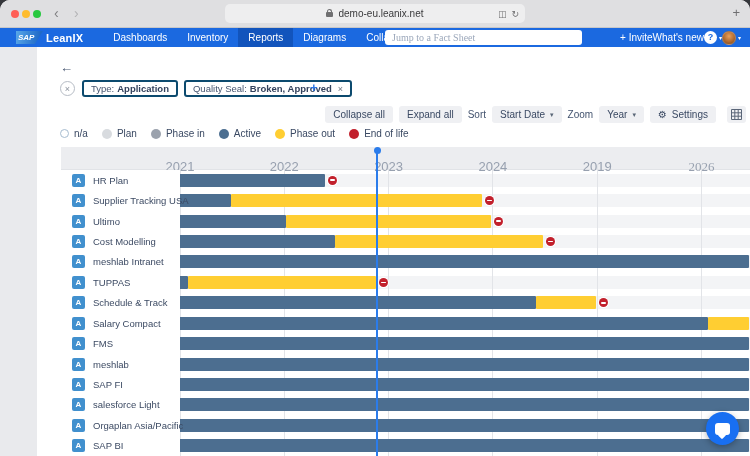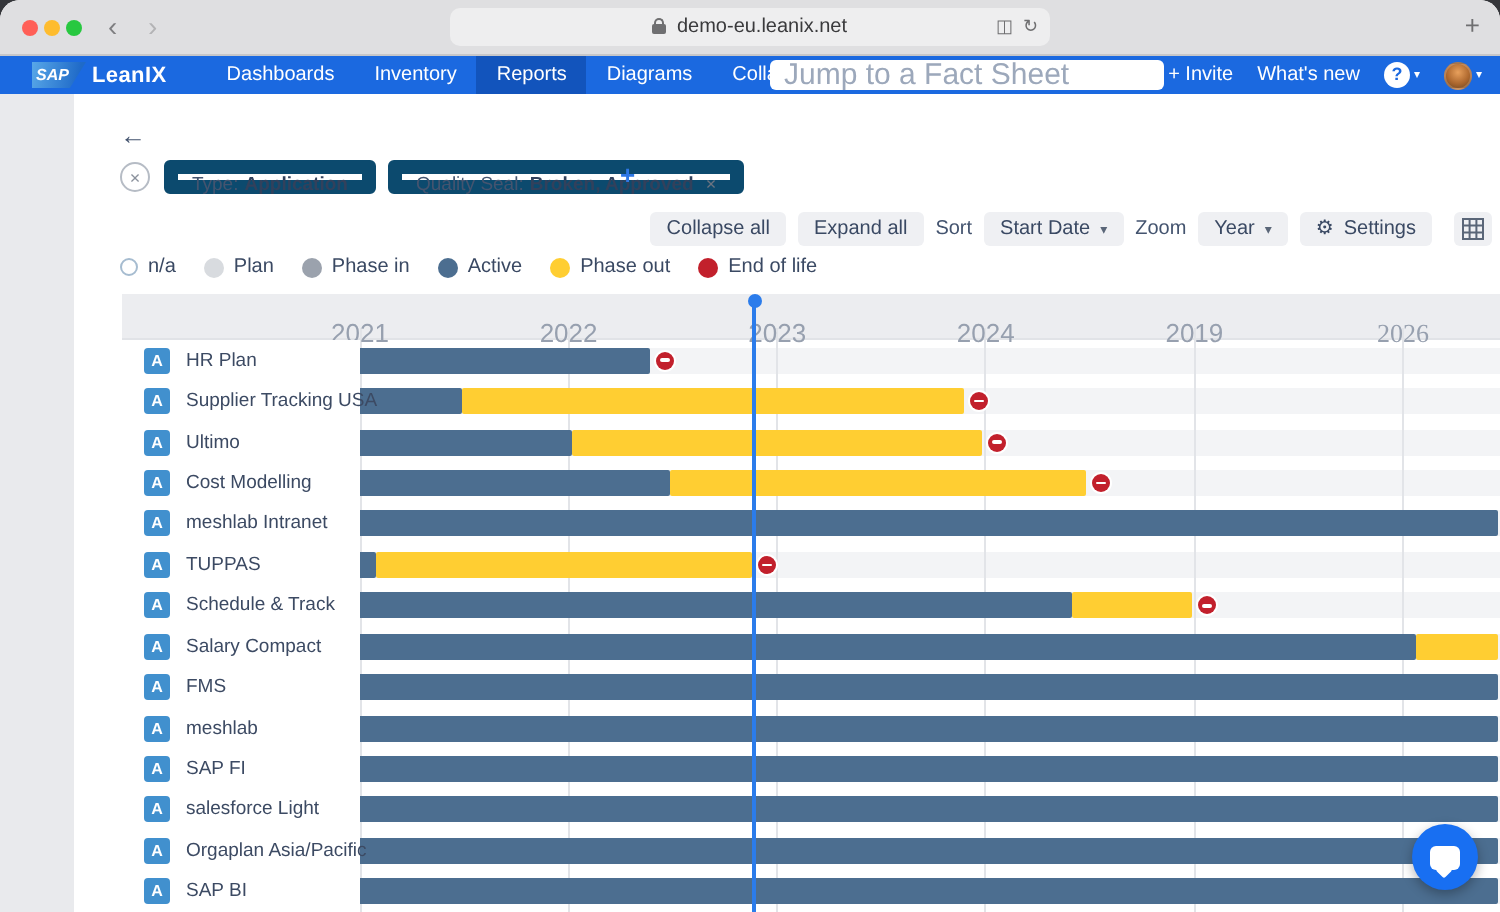--- a/index.html
+++ b/index.html
@@ -17,43 +17,43 @@
   .chrome-plus{position:absolute;right:10px;top:5px;font-size:13px;color:#6f6f71;}
 
   
   .topnav{position:absolute;top:28px;left:0;right:0;height:19px;background:#1b69e0;display:flex;align-items:center;}
   .brand{display:flex;align-items:center;margin-left:16px;}
   .sap-shape{width:27px;height:13px;background:linear-gradient(100deg,#58a7e8 0%,#1f6ac8 85%);clip-path:polygon(0 0,100% 0,70% 100%,0 100%);color:#fff;font-size:8px;font-weight:bold;font-style:italic;line-height:13px;padding-left:2px;}
   .brand-name{color:#fff;font-size:11px;font-weight:bold;margin-left:3px;letter-spacing:.2px;}
   .nav-items{display:flex;margin-left:20px;height:100%;}
   .nav-item{color:#fff;font-size:10px;padding:0 10px;display:flex;align-items:center;height:100%;cursor:pointer;}
   .nav-item.active{background:#1254bc;}
-  .nav-search{position:absolute;left:385px;top:2px;width:197px;height:15px;border:none;border-radius:3px;font-size:15px;padding:0 7px;color:#333;outline:none;font-family:Liberation Sans, sans-serif;}
+  .nav-search{position:absolute;left:385px;top:2px;width:197px;height:15px;border:none;border-radius:3px;font-size:10px;padding:0 7px;color:#333;outline:none;font-family:Liberation Serif, serif;}
   .nav-search::placeholder{color:#9ca8bb;}
-  .nav-right{position:absolute;right:9px;top:0;height:100%;display:flex;align-items:center;gap:12px;}
+  .nav-right{position:absolute;right:9px;top:0;height:100%;display:flex;align-items:center;gap:0;}
   .nav-link{color:#fff;font-size:10px;white-space:nowrap;}
   .help-wrap,.avatar-wrap{display:flex;align-items:center;gap:2px;}
   .help-circle{width:13px;height:13px;border-radius:50%;background:#fff;color:#1b69e0;font-size:9px;font-weight:bold;text-align:center;line-height:13px;}
   .avatar{width:14px;height:14px;border-radius:50%;background:radial-gradient(circle at 50% 35%,#e8a05c 0%,#b06a30 55%,#6e421c 100%);border:1px solid #f4f7fb33;}
   .mini-caret{color:#fff;font-size:6px;}
 
   
   .content{position:absolute;top:47px;left:0;right:0;bottom:0;background:#fff;}
   .rail{position:absolute;left:0;top:0;width:37px;height:100%;background:#e9eaed;}
 
   .back-arrow{position:absolute;left:60px;top:13px;font-size:13px;color:#44546f;}
   .page-title{position:absolute;left:79px;top:11px;font-size:15px;font-weight:bold;color:#32415c;}
   .hdr-btns{position:absolute;right:8px;top:12px;display:flex;gap:5px;}
   .btn{height:18px;border:1px solid #d4d7dc;border-radius:3px;background:#fff;color:#44546f;font-size:10px;display:flex;align-items:center;padding:0 8px;white-space:nowrap;}
   .btn .split{border-left:1px solid #d4d7dc;margin-left:7px;padding-left:6px;font-size:7px;color:#6b7a90;}
   .btn.icon-only{padding:0 5px;font-weight:bold;}
 
   .reset-filter{position:absolute;left:60px;top:34px;width:15px;height:15px;border:1px solid #b6bcc5;border-radius:50%;color:#8a919c;font-size:9px;text-align:center;line-height:14px;}
   .chips{position:absolute;left:82px;top:33px;display:flex;gap:6px;align-items:center;}
-  .chip{height:17px;border:7px solid #0c4a6e;border-radius:3px;background:#fff;display:flex;padding:0 7px;font-size:9.5px;color:#44546f;gap:3px;white-space:nowrap;}
+  .chip{height:17px;border:2px solid #0c4a6e;border-radius:3px;background:#fff;display:flex;align-items:center;padding:0 7px;font-size:9.5px;color:#44546f;gap:3px;white-space:nowrap;}
   .chip b{color:#32415c;}
   .chip-close{color:#6b7380;font-size:9px;margin-left:3px;}
   .add-filter{position:absolute;left:310px;top:33px;color:#2e77e5;font-size:13px;font-weight:bold;}
 
   .toolbar-left{position:absolute;left:60px;top:59px;display:flex;align-items:center;gap:7px;}
   .toolbar-right{position:absolute;right:4px;top:59px;display:flex;align-items:center;gap:6px;}
   .tlabel{font-size:10px;color:#44546f;}
   .gbtn{height:17px;border-radius:3px;background:#eff0f3;color:#3a4963;font-size:10px;display:flex;align-items:center;padding:0 8px;gap:5px;white-space:nowrap;}
   .gbtn .car{font-size:7px;color:#5a6678;}
   .grid-btn{margin-left:5px;height:17px;width:19px;display:flex;align-items:center;justify-content:center;background:#eff0f3;border-radius:3px;}

